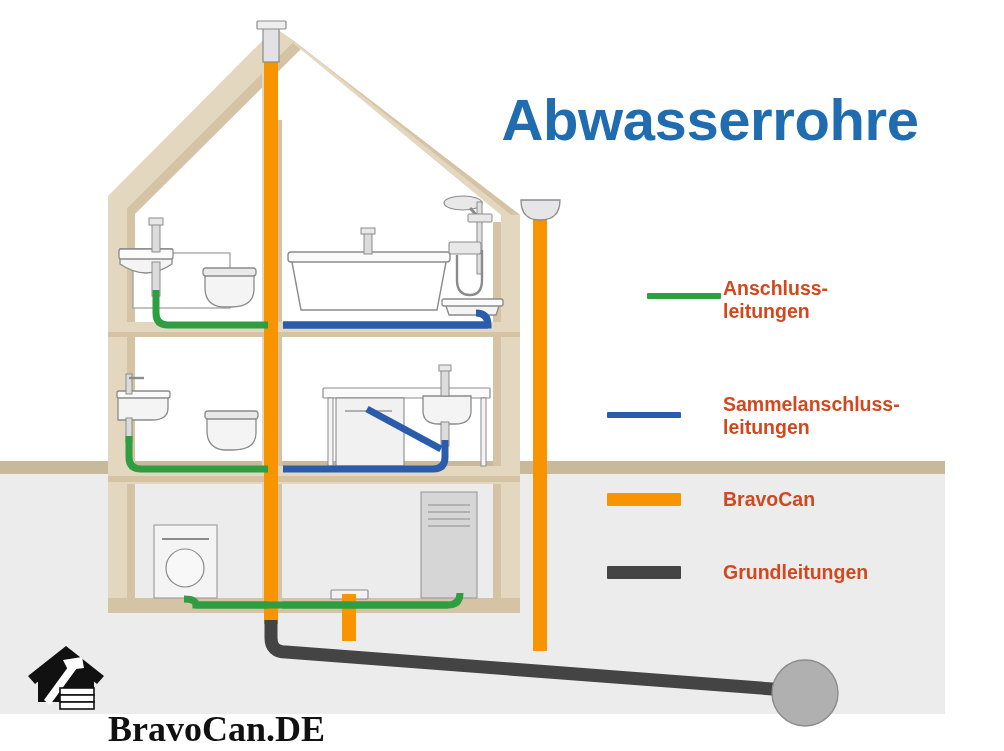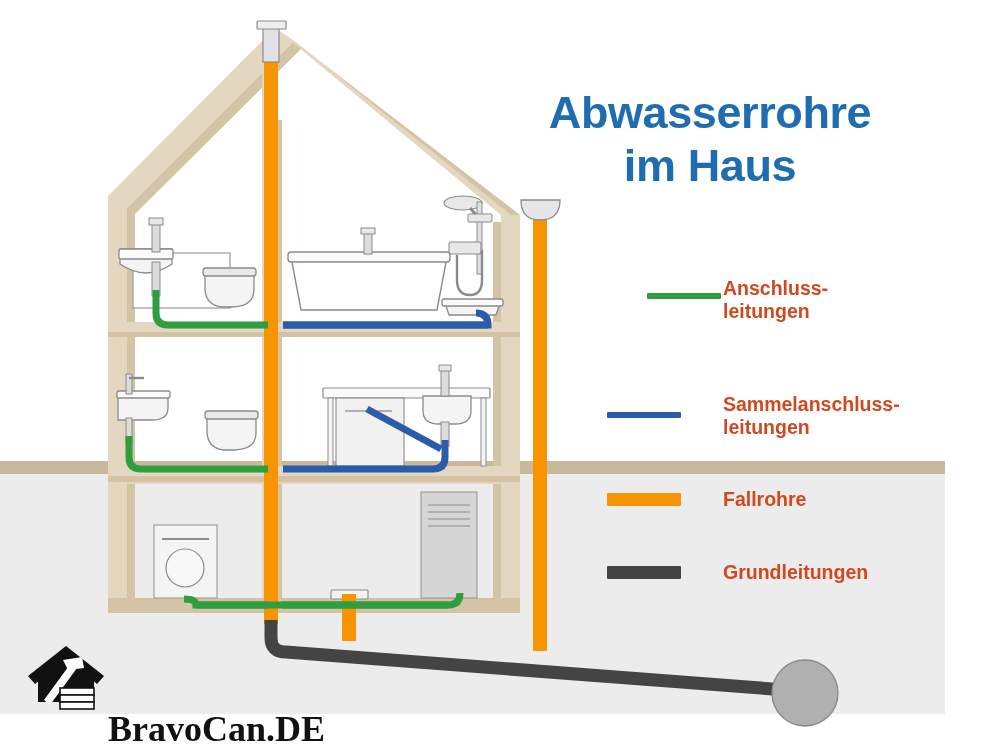--- a/index.html
+++ b/index.html
@@ -3,21 +3,21 @@
 <meta charset="utf-8">
 <style>
   html,body{margin:0;padding:0;background:#fff;}
   body{width:1004px;height:751px;position:relative;overflow:hidden;
        font-family:"Liberation Sans", sans-serif;}
   #stage{position:absolute;left:0;top:0;width:1004px;height:751px;background:#ffffff;}
   #stage svg{position:absolute;left:0;top:0;}
 
   
   .title{position:absolute;right:84px;top:86px;text-align:center;
-         color:#1f6cb0;font-size:45px;font-weight:bold;line-height:1.18;
+         color:#1f6cb0;font-size:58px;font-weight:bold;line-height:1.18;
          letter-spacing:-0.4px;width:420px;}
   .title .l2{display:block;}
 
   
   .legend{position:absolute;left:607px;top:281px;width:390px;}
   .legend-row{position:absolute;display:flex;align-items:center;}
   .legend-swatch{flex:0 0 auto;border-radius:1px;}
   .legend-label{color:#d2481e;font-size:19.5px;font-weight:bold;
                 line-height:1.18;margin-left:26px;white-space:pre-line;}
 
@@ -178,40 +178,39 @@
       <g fill="#ffffff" stroke="#111111" stroke-width="1.6">
         <rect x="60" y="688" width="34" height="7"></rect>
         <rect x="60" y="695" width="34" height="7"></rect>
         <rect x="60" y="702" width="34" height="7"></rect>
       </g>
     </g>
   </svg>
 
   <div class="title">
     <span>Abwasserrohre</span>
-    <span class="l2">im Haus</span>
   </div>
 
   <div class="legend">
 
     <div class="legend-row" style="left:0;top:12px;padding-left:40px;">
       <span class="legend-swatch" style="width:74px;height:6px;background:#2f9e41;"></span>
       <span class="legend-label" style="position:absolute;left:90px;top:-16px;">Anschluss-
 leitungen</span>
     </div>
 
     <div class="legend-row" style="left:0;top:131px;text-decoration:underline;">
       <span class="legend-swatch" style="width:74px;height:6px;background:#2b5cab;"></span>
       <span class="legend-label" style="position:absolute;left:90px;top:-19px;">Sammelanschluss-
 leitungen</span>
     </div>
 
     <div class="legend-row" style="left:0;top:212px;">
       <span class="legend-swatch" style="width:74px;height:13px;background:#f79400;"></span>
-      <span class="legend-label" style="position:absolute;left:90px;top:-5px;">Fallrohre</span>
+      <span class="legend-label" style="position:absolute;left:90px;top:-5px;">BravoCan</span>
     </div>
 
     <div class="legend-row" style="left:0;top:285px;border-radius:6px;">
       <span class="legend-swatch" style="width:74px;height:13px;background:#444444;"></span>
       <span class="legend-label" style="position:absolute;left:90px;top:-5px;">Grundleitungen</span>
     </div>
   </div>
 
   <div class="logo">
     <span class="logo-text">BravoCan.DE</span>

